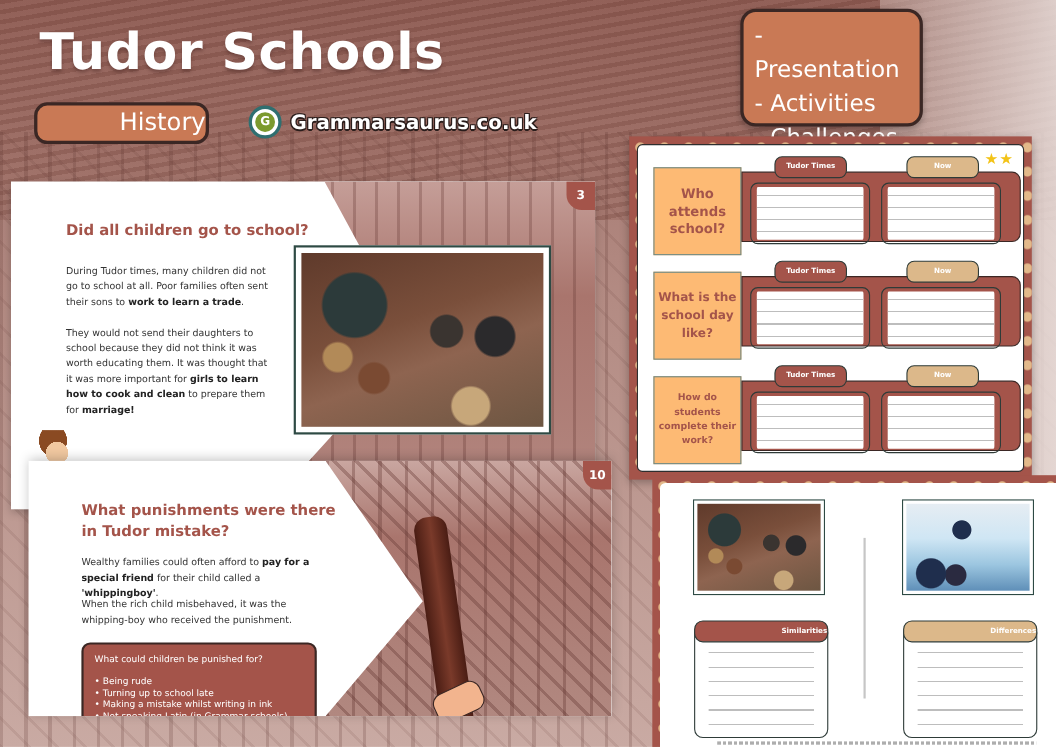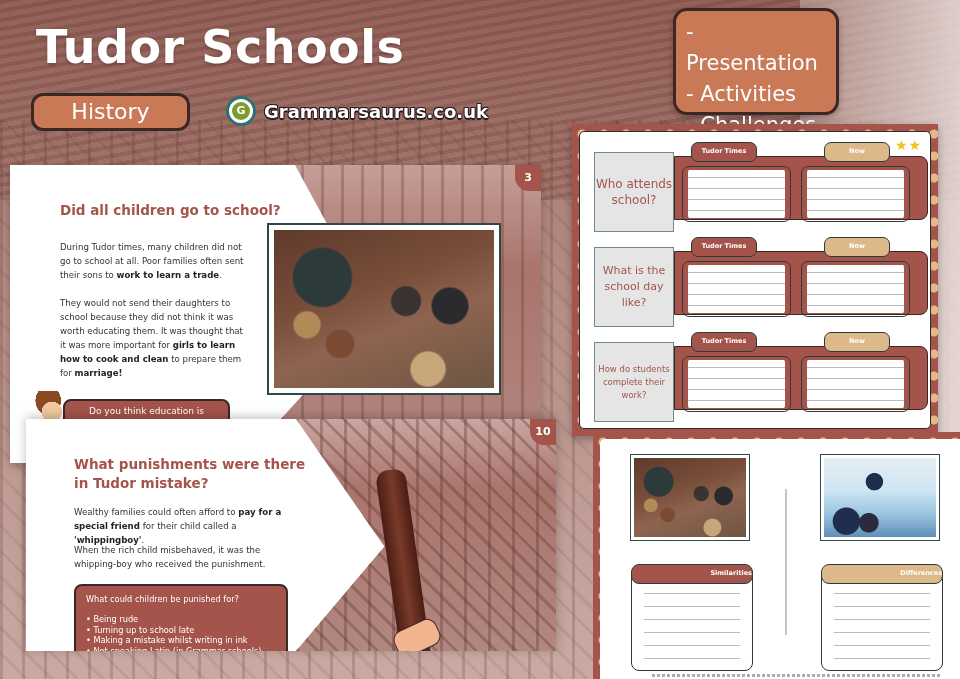--- a/index.html
+++ b/index.html
@@ -31,21 +31,21 @@
   
   .main-title {
     position: absolute; left: 36px; top: 20px;
     font-family: "DejaVu Sans", sans-serif; font-weight: bold;
     font-size: 46px; color: #ffffff; letter-spacing: 0.5px;
     text-shadow: 0 2px 3px rgba(60,30,25,0.35);
   }
   .subject-pill {
     position: absolute; left: 31px; top: 93px; width: 159px; height: 38px;
     background: #c97955; border: 3px solid #3b2724; border-radius: 12px;
-    color: #fff; font-size: 22px; text-align: center; line-height: 32px;
+    color: #fff; font-size: 22px; text-align: right; line-height: 32px;
     font-family: "DejaVu Sans", sans-serif;
   }
   .brand {
     position: absolute; left: 226px; top: 96px; display: flex; align-items: center; gap: 8px;
   }
   .brand-logo {
     width: 30px; height: 30px; border-radius: 50%; background: #fff;
     border: 3px solid #2f6f70; display: flex; align-items: center; justify-content: center;
   }
   .brand-logo-inner {
@@ -166,33 +166,33 @@
     box-shadow: 0 3px 8px rgba(0,0,0,0.3);
   }
   .ws1-inner {
     position: relative; width: 100%; height: 100%; background: #fff; border-radius: 5px;
     border: 1px solid #2e2e2e;
   }
   .stars { position: absolute; right: 8px; top: 5px; font-size: 14px; color: #f3c317; letter-spacing: 1px; }
   .ws-row { position: absolute; left: 14px; width: 342px; height: 82px; }
   .ws-q {
     position: absolute; left: 0; top: 10px; width: 80px; height: 80px;
-    border: 1.5px solid #6f8b86; background: #e5e5e5;
-    color: #a4544a; font-weight: normal; text-align: center;
+    border: 1.5px solid #6f8b86; background: #fdba74;
+    color: #a4544a; font-weight: bold; text-align: center;
     display: flex; align-items: center; justify-content: center;
   }
   .ws-band {
     position: absolute; left: 80px; top: 14px; width: 254px; height: 64px;
     background: #a4544a; border: 1.5px solid #3b2724; border-radius: 0 8px 8px 0;
   }
   .ws-tab {
     position: absolute; top: 0; height: 20px; border: 1.5px solid #2e3b38; border-radius: 7px;
     color: #fff; font-size: 6.5px; font-weight: bold; text-align: center; line-height: 17px;
   }
-  .tab-tudor { left: 97px; width: 66px; background: #a4544a; }
+  .tab-tudor { left: 110px; width: 66px; background: #a4544a; }
   .tab-now { left: 230px; width: 66px; background: #dcb88a; }
   .ws-box {
     position: absolute; top: 24px; width: 109px; height: 56px; background: #fff;
     border: 1.5px solid #2e3b38; border-radius: 7px;
     background-image: repeating-linear-gradient(180deg, transparent 0 10px, #bdbdbd 10px 11px);
     background-clip: content-box; padding: 3px 5px;
   }
   .box-left { left: 88px; }
   .box-right { left: 207px; }
 
@@ -271,21 +271,20 @@
   <p class="body-text slide1-p1">
     <span>During Tudor times, many children did not go to school at all. Poor families often sent their sons to </span><b>work to learn a trade</b><span>.</span>
   </p>
   <p class="body-text slide1-p2">
     <span>They would not send their daughters to school because they did not think it was worth educating them. It was thought that it was more important for </span><b>girls to learn how to cook and clean</b><span> to prepare them for </span><b>marriage!</b>
   </p>
   <div class="slide1-photo">
     <div class="photo-inner"></div>
   </div>
   <div class="teacher-char"></div>
-  <div class="question-bubble">Do you think education is</div>
 </div>
 
 <div class="slide2">
   <div class="slide2-bg"></div>
   <div class="slide-num">10</div>
   <h2 class="slide2-heading">What punishments were there in Tudor mistake?</h2>
   <p class="body-text slide2-p1">
     <span>Wealthy families could often afford to </span><b>pay for a special friend</b><span> for their child called a </span><b>'whippingboy'</b><span>.</span>
   </p>
   <p class="body-text slide2-p2">When the rich child misbehaved, it was the whipping-boy who received the punishment.</p>

